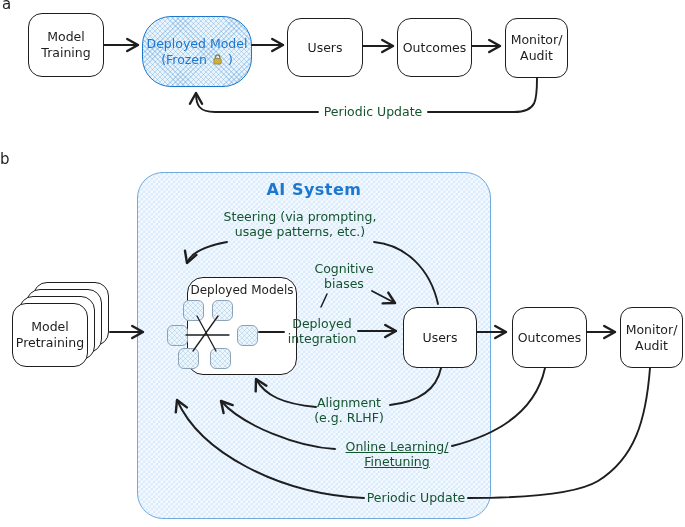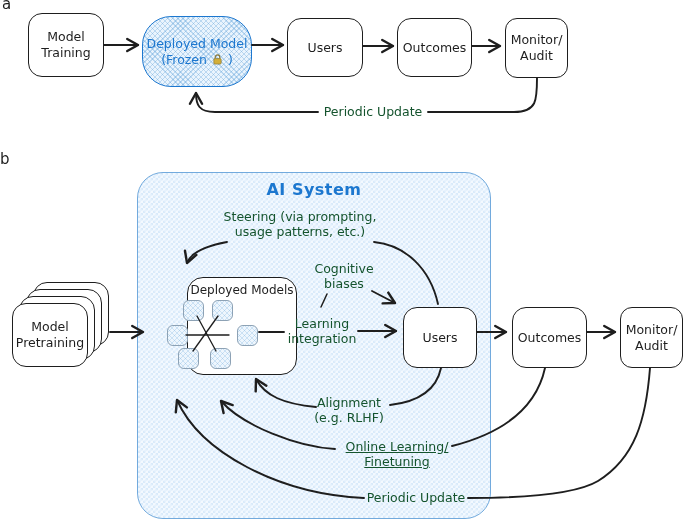--- a/index.html
+++ b/index.html
@@ -119,21 +119,21 @@
     <div>Steering (via prompting,</div>
     <div>usage patterns, etc.)</div>
   </div>
 
   <div class="note" style="left:309px;top:261px;width:70px;">
     <div>Cognitive</div>
     <div>biases</div>
   </div>
 
   <div class="note" style="left:287px;top:316px;width:70px;">
-    <div>Learning</div>
+    <div>Deployed</div>
     <div>integration</div>
   </div>
 
   <div class="box" style="left:403px;top:307px;width:74px;height:61px;">
     <div class="ln">Users</div>
   </div>
 
   <div class="box" style="left:512px;top:307px;width:75px;height:61px;">
     <div class="ln">Outcomes</div>
   </div>

